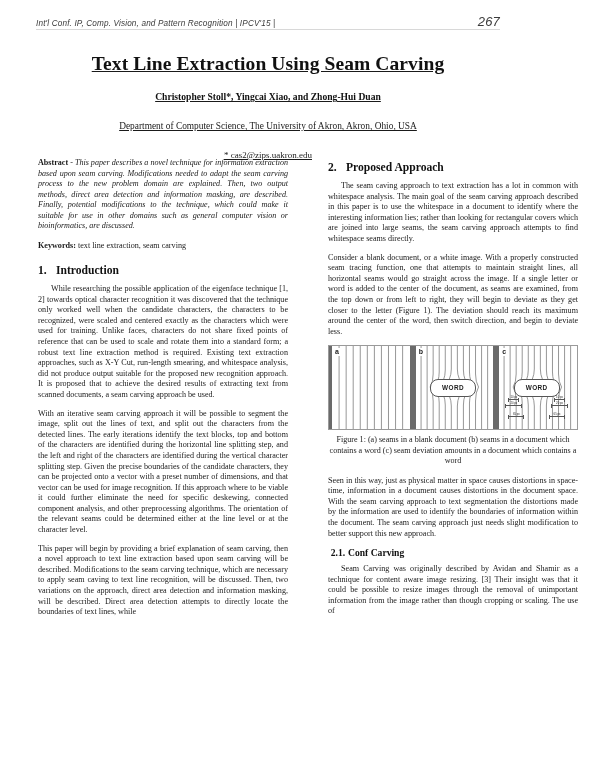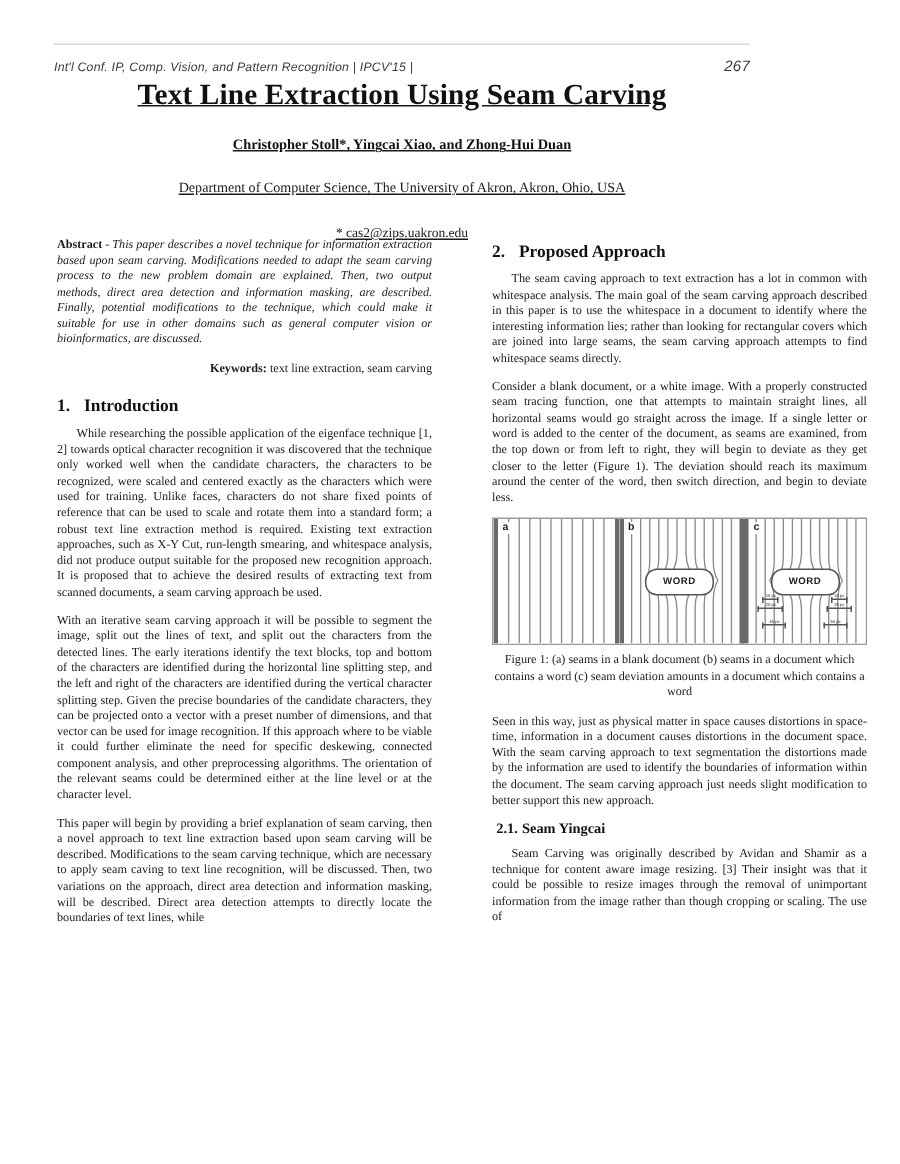--- a/index.html
+++ b/index.html
@@ -34,23 +34,22 @@
     display: flex;
     justify-content: space-between;
     align-items: baseline;
     font-family: "Liberation Sans", sans-serif;
     font-style: italic;
     font-size: 8.2px;
     letter-spacing: 0.15px;
     color: #3a3a3a;
   }
   .running-head .page-number {
-    font-size: 10px;
+    font-size: 13px;
     font-style: italic;
-    margin-top: 25px;
   }
   .head-rule {
     position: absolute;
     top: 29px;
     left: 36px;
     right: 36px;
     height: 1px;
     background: #d8d8d8;
   }
 
@@ -132,21 +131,21 @@
     color: #1a1a1a;
   }
   p.abstract-text .lead {
     font-style: normal;
     font-weight: bold;
   }
   p.keywords {
     font-family: "Liberation Serif", serif;
     font-size: 8.15px;
     line-height: 10.5px;
-    text-align: right;
+    text-align: left;
     margin: 1px 0 13px 0;
     color: #1a1a1a;
   }
   p.keywords .lead {
     font-weight: bold;
   }
 
   h2.section-heading {
     font-family: "Liberation Serif", serif;
     font-weight: bold;
@@ -435,21 +434,21 @@
           </div>
 
         </div>
         <figcaption class="figure-caption">Figure 1: (a) seams in a blank document (b) seams in a document which contains a word (c) seam deviation amounts in a document which contains a word</figcaption>
       </figure>
 
       <p class="body-text">Seen in this way, just as physical matter in space causes distortions in space-time, information in a document causes distortions in the document space. With the seam carving approach to text segmentation the distortions made by the information are used to identify the boundaries of information within the document. The seam carving approach just needs slight modification to better support this new approach.</p>
 
       <h3 class="subsection-heading">
         <span class="num">2.1.</span>
-        <span>Seam Yingcai</span>
+        <span>Conf Carving</span>
       </h3>
 
       <p class="body-text indent">Seam Carving was originally described by Avidan and Shamir as a technique for content aware image resizing. [3] Their insight was that it could be possible to resize images through the removal of unimportant information from the image rather than though cropping or scaling. The use of</p>
 
     </div>
   </div>
 
 </div>
 
 </body></html>

